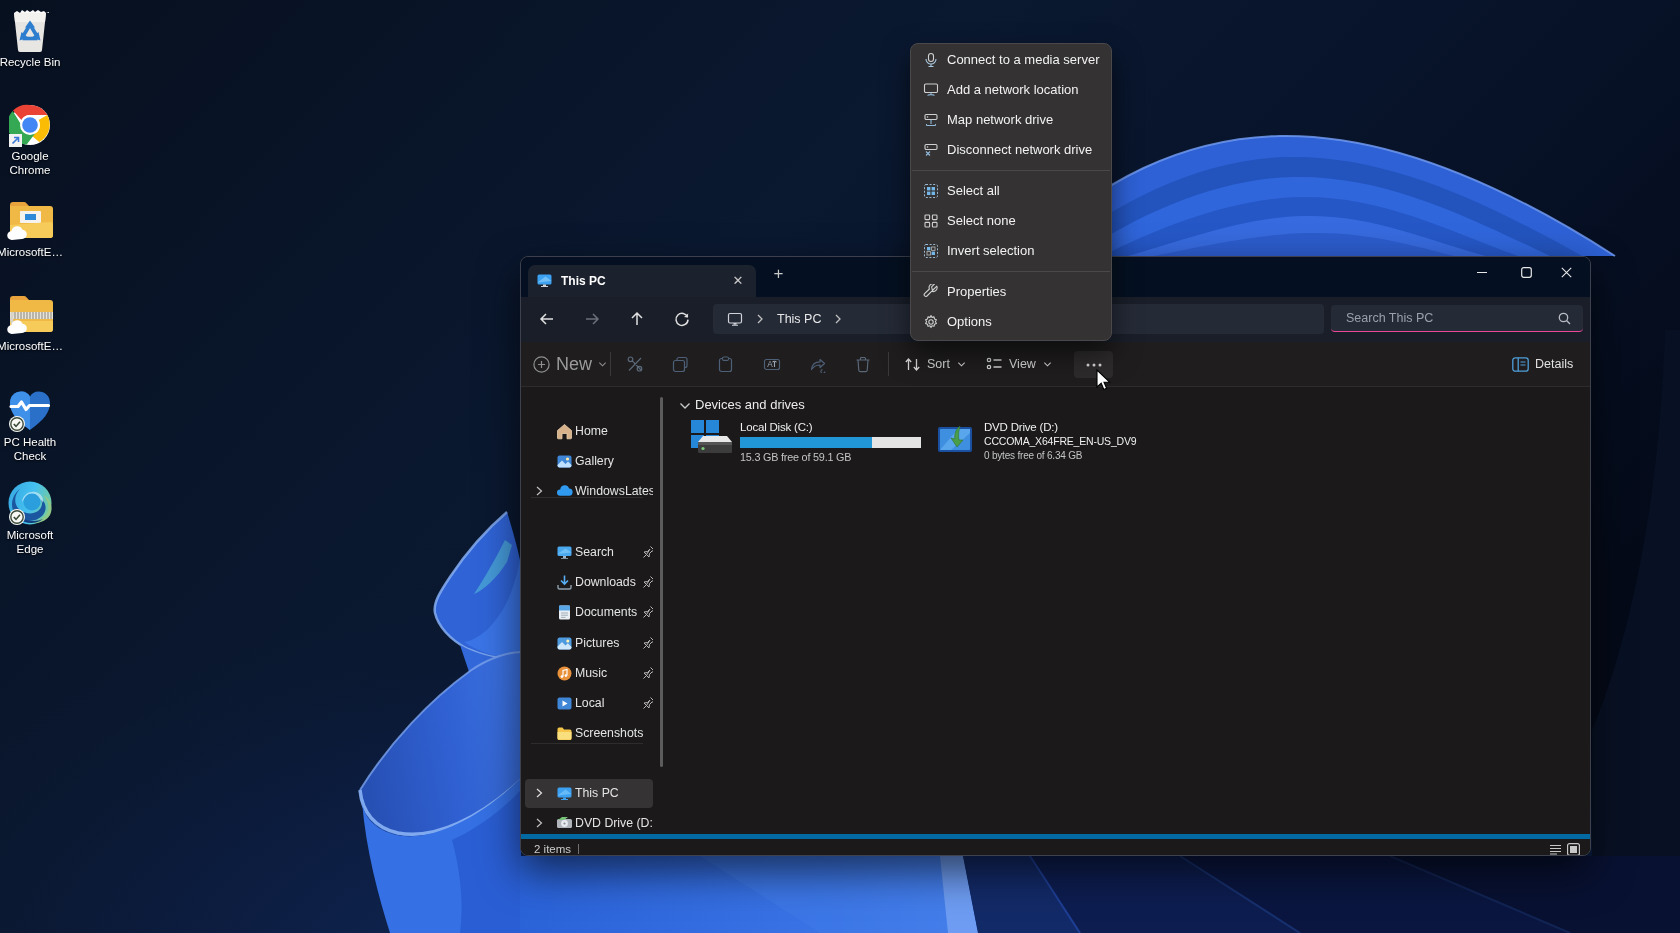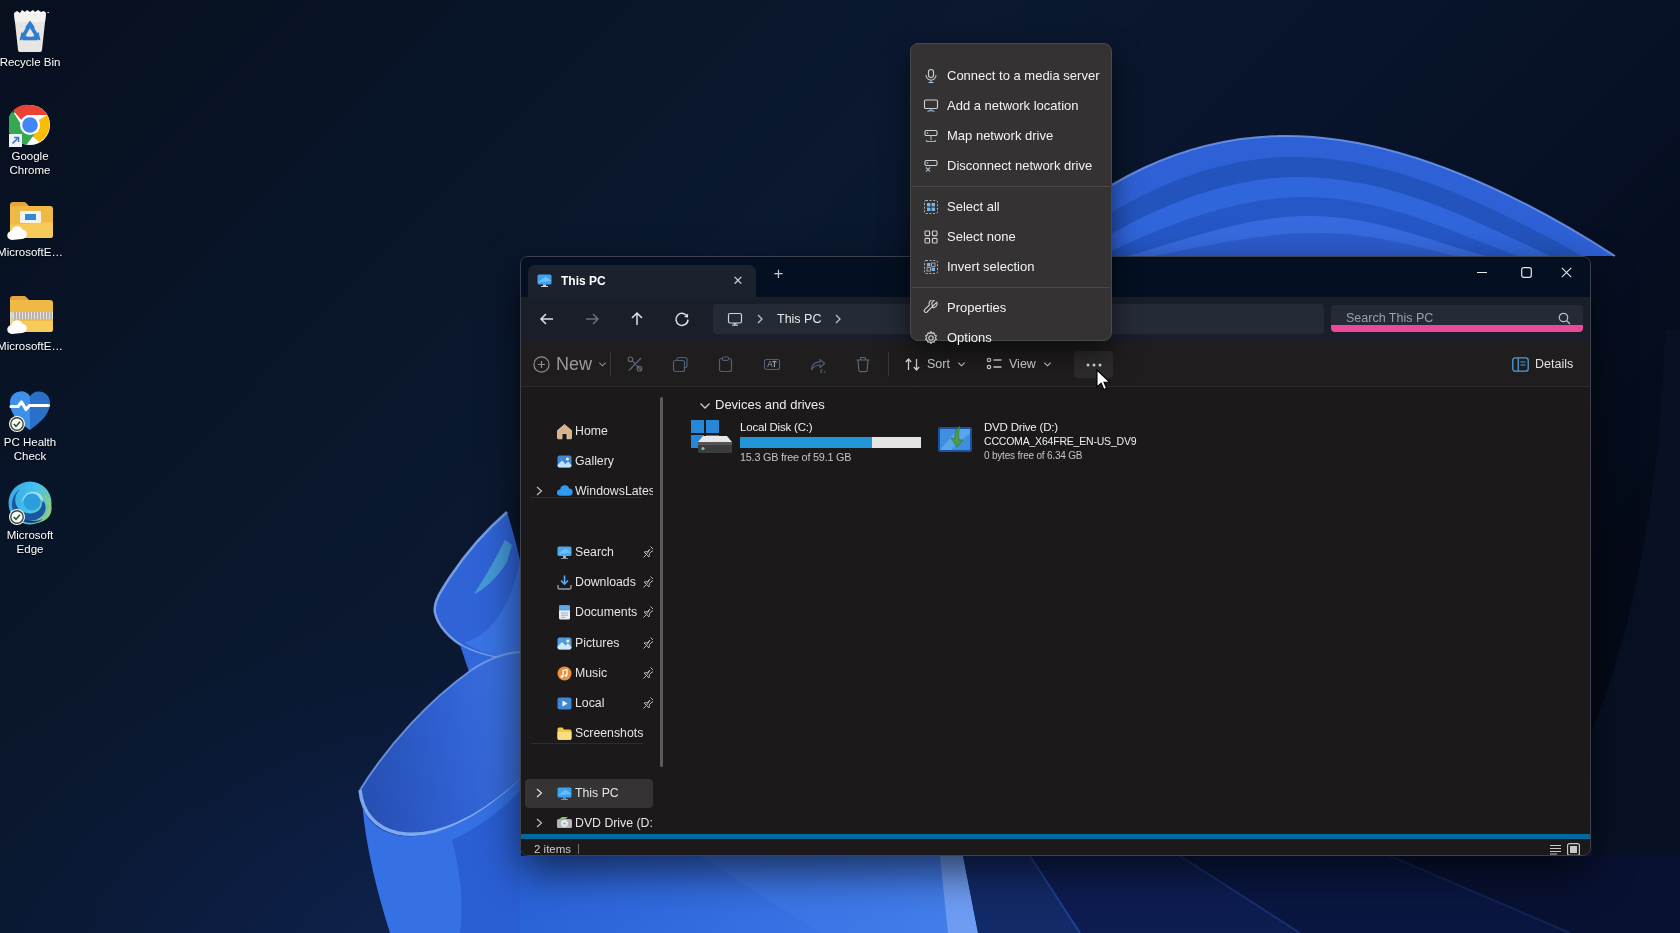--- a/index.html
+++ b/index.html
@@ -22,40 +22,40 @@
   #tab .ttext { position:absolute; left:33px; top:9px; font-size:12px; font-weight:bold; color:#fff; }
   #tab .tclose { position:absolute; left:203px; top:9px; width:14px; height:14px; color:#c8c8c8; font-size:13px; line-height:14px; text-align:center;}
   #plus { position:absolute; left:250px; top:9px; width:15px; height:15px; color:#c8c8c8; font-size:17px; line-height:15px; text-align:center; }
   .wctl { position:absolute; top:0; height:31px; display:flex; align-items:center; justify-content:center; color:#e8e8e8; }
   
   #addr { position:absolute; left:0; top:40px; width:100%; height:45px; background:#191e29; }
   .navbtn { position:absolute; top:9px; width:26px; height:26px; display:flex; align-items:center; justify-content:center; }
   #crumb { position:absolute; left:192px; top:7px; width:611px; height:30px; background:#252a37; border-radius:4px;
      display:flex; align-items:center; color:#e8e8e8; font-size:12.5px; }
   #search { position:absolute; left:810px; top:8px; width:252px; height:27px; background:#252a37; border-radius:4px;
-     border-bottom:7px solid #ec4899; color:#9aa0ab; font-size:12.5px; line-height:26px; padding-left:15px; }
+     border-bottom:1px solid #ec4899; color:#9aa0ab; font-size:12.5px; line-height:26px; padding-left:15px; }
   
   #toolbar { position:absolute; left:0; top:85px; width:100%; height:45px; background:#1f1d1e; border-bottom:1px solid #2d2b2c;}
   .tbi { position:absolute; top:0; height:44px; display:flex; align-items:center; }
   .tbsep { position:absolute; top:10px; width:1px; height:24px; background:#3a3838; }
   .tbtext { color:#9a9a9a; font-size:18px; margin-left:6px;}
   .tbtextw { color:#d6d6d6; font-size:12.5px; margin-left:6px;}
   
   #sidebar { position:absolute; left:0; top:130px; width:148px; bottom:21px; background:#1b191a; }
   .srow { position:absolute; left:4px; width:128px; height:29px; border-radius:4px; overflow:hidden;margin-top:24px; }
   .srow .sic { position:absolute; left:31px; top:6px; width:17px; height:17px; }
   .srow .stx { position:absolute; left:50px; top:7px; font-size:12.3px; color:#e4e4e4; white-space:nowrap; }
   .srow .chev { position:absolute; left:8px; top:8px; width:12px; height:12px; color:#c0c0c0; }
   .srow .pin { position:absolute; left:117px; top:7px; width:14px; height:14px; color:#b8b8b8; }
   #content { position:absolute; left:150px; top:130px; right:0; bottom:21px; background:#1b191a; }
   #statusbar { position:absolute; left:0; bottom:0; width:100%; height:21px; background:#1b191a;
      border-top:5px solid #0369a1; color:#cccccc; font-size:11.5px; }
   
   #menu { position:absolute; left:910px; top:43px; width:202px; height:298px; background:#343233;
-     border:1px solid #4a4849; border-radius:8px; box-shadow:0 12px 28px rgba(0,0,0,.55); padding-top:17px; }
+     border:1px solid #4a4849; border-radius:8px; box-shadow:0 12px 28px rgba(0,0,0,.55); padding-top:1px; }
   .mi { position:relative; height:30px; }
   .mi .mic { position:absolute; left:12px; top:7px; width:16px; height:16px; }
   .mi .mtx { position:absolute; left:36px; top:7px; font-size:13px; color:#f2f2f2; white-space:nowrap; }
   .msep { height:1px; background:#4a4849; margin:5px 1px; }
 </style>
 </head>
 <body>
 <div id="stage">
 
   <svg class="abs" width="1680" height="933" viewBox="0 0 1680 933" style="left:0;top:0">
@@ -543,21 +543,21 @@
             <path d="M7.2 9 h7.6 M11 6 a6 6 0 0 1 0 8 M11 6 a6 6 0 0 0 0 8" fill="none" stroke="#d8f0ff" stroke-width="0.7"></path>
           </svg>
         <div class="stx">Network</div>
       </div>
 
       <div style="position:absolute;left:139px;top:10px;width:3px;height:370px;background:#5c5c5c;border-radius:2px;"></div>
       <div style="position:absolute;left:10px;top:110px;width:112px;height:1px;background:#2e2c2d;"></div>
       <div style="position:absolute;left:10px;top:356px;width:112px;height:1px;background:#2e2c2d;"></div>
     </div>
     <div id="content">
-      <div style="position:absolute;left:24px;top:10px;color:#ececec;font-size:13px;margin-left:20px;">
+      <div style="position:absolute;left:24px;top:10px;color:#ececec;font-size:13px;">
         <svg style="position:absolute;left:-16px;top:3px" width="12" height="12" viewBox="0 0 12 12">
             <path d="M1.5 3.5 L6 8 L10.5 3.5" fill="none" stroke="#cccccc" stroke-width="1.3"></path>
           </svg>
         Devices and drives
       </div>
 
       <svg style="position:absolute;left:20px;top:33px;" width="42" height="34" viewBox="0 0 42 34">
         <rect x="0" y="0" width="13" height="13" fill="#2686d8"></rect>
           <rect x="15" y="0" width="13" height="13" fill="#2686d8"></rect>
           <rect x="0" y="15" width="13" height="13" fill="#2686d8"></rect>

